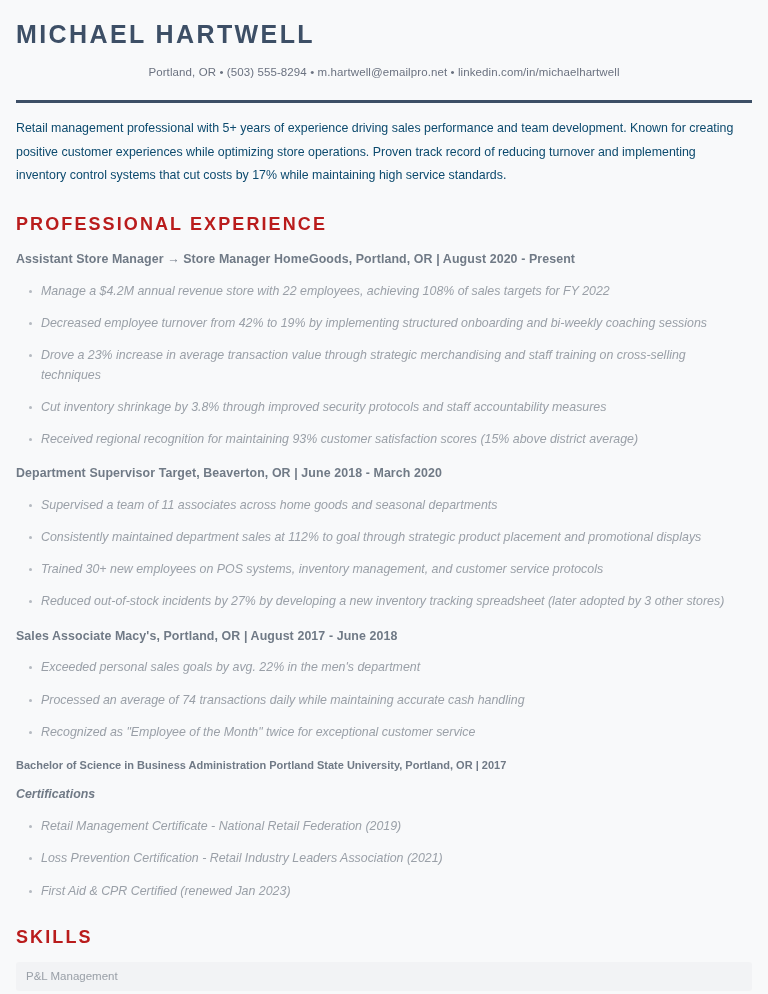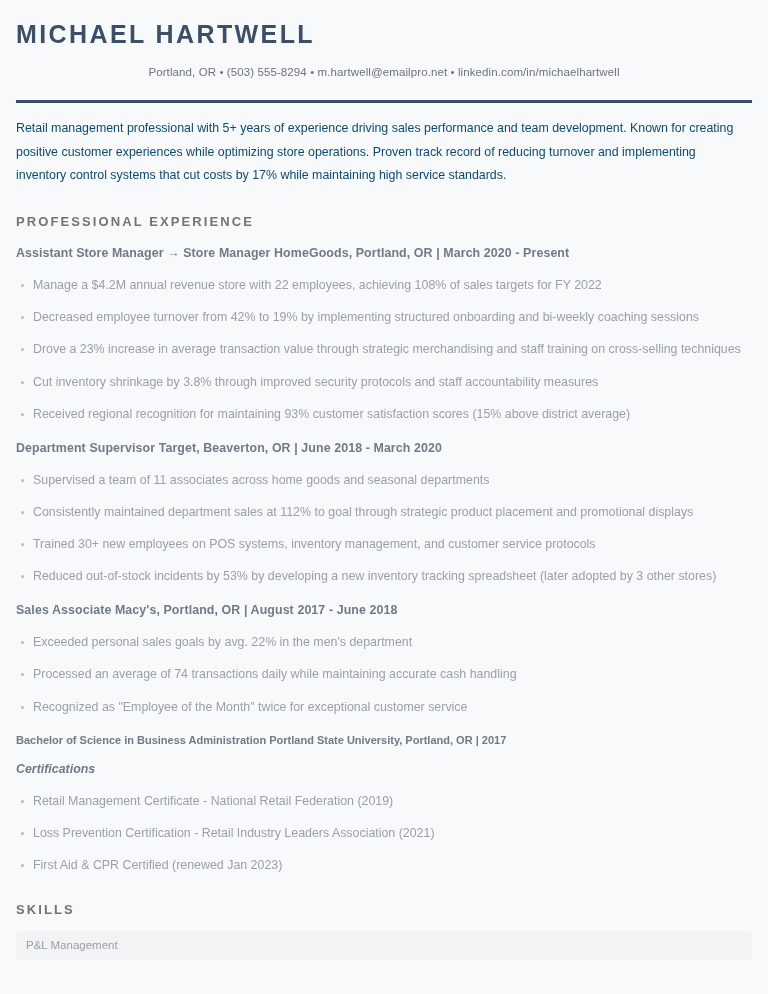--- a/index.html
+++ b/index.html
@@ -49,41 +49,42 @@
   .summary {
     font-size: 12.4px;
     line-height: 1.92;
     color: #0c4a6e;
     margin: 14px 0 0 0;
     max-width: 730px;
   }
 
   
   .section-heading {
-    font-size: 13px;
+    font-size: 18px;
     font-weight: bold;
     letter-spacing: 2.1px;
-    color: #737373;
+    color: #b91c1c;
     text-transform: uppercase;
     margin: 26px 0 0 0;
   }
 
   
   .job { margin-top: 15px; }
   .job-title {
     font-size: 12.4px;
     font-weight: bold;
     color: #707a86;
     line-height: 1.5;
     letter-spacing: 0.1px;
   }
   ul.bullets {
     list-style: none;
-    margin: 0;
+    margin: 8px;
     padding: 0;
+    font-style: italic;
   }
   ul.bullets li {
     position: relative;
     font-size: 12.4px;
     color: #9aa0a8;
     line-height: 1.55;
     padding: 0 0 0 17px;
     margin-top: 13px;
   }
   ul.bullets li::before {
@@ -139,36 +140,36 @@
     <h1 class="name">MICHAEL HARTWELL</h1>
     <div class="contact">Portland, OR • (503) 555-8294 • m.hartwell@emailpro.net • linkedin.com/in/michaelhartwell</div>
     <div class="rule"></div>
   </div>
 
   <p class="summary">Retail management professional with 5+ years of experience driving sales performance and team development. Known for creating positive customer experiences while optimizing store operations. Proven track record of reducing turnover and implementing inventory control systems that cut costs by 17% while maintaining high service standards.</p>
 
   <h2 class="section-heading">PROFESSIONAL EXPERIENCE</h2>
   <div id="experience-container">
       <div class="job">
-        <div class="job-title">Assistant Store Manager → Store Manager HomeGoods, Portland, OR | March 2020 - Present</div>
+        <div class="job-title">Assistant Store Manager → Store Manager HomeGoods, Portland, OR | August 2020 - Present</div>
         <ul class="bullets">
           <li>Manage a $4.2M annual revenue store with 22 employees, achieving 108% of sales targets for FY 2022</li>
           <li>Decreased employee turnover from 42% to 19% by implementing structured onboarding and bi-weekly coaching sessions</li>
           <li>Drove a 23% increase in average transaction value through strategic merchandising and staff training on cross-selling techniques</li>
           <li>Cut inventory shrinkage by 3.8% through improved security protocols and staff accountability measures</li>
           <li>Received regional recognition for maintaining 93% customer satisfaction scores (15% above district average)</li>
         </ul>
       </div>
       <div class="job">
         <div class="job-title">Department Supervisor Target, Beaverton, OR | June 2018 - March 2020</div>
         <ul class="bullets">
           <li>Supervised a team of 11 associates across home goods and seasonal departments</li>
           <li>Consistently maintained department sales at 112% to goal through strategic product placement and promotional displays</li>
           <li>Trained 30+ new employees on POS systems, inventory management, and customer service protocols</li>
-          <li>Reduced out-of-stock incidents by 53% by developing a new inventory tracking spreadsheet (later adopted by 3 other stores)</li>
+          <li>Reduced out-of-stock incidents by 27% by developing a new inventory tracking spreadsheet (later adopted by 3 other stores)</li>
         </ul>
       </div>
       <div class="job">
         <div class="job-title">Sales Associate Macy's, Portland, OR | August 2017 - June 2018</div>
         <ul class="bullets">
           <li>Exceeded personal sales goals by avg. 22% in the men's department</li>
           <li>Processed an average of 74 transactions daily while maintaining accurate cash handling</li>
           <li>Recognized as "Employee of the Month" twice for exceptional customer service</li>
         </ul>
       </div>

